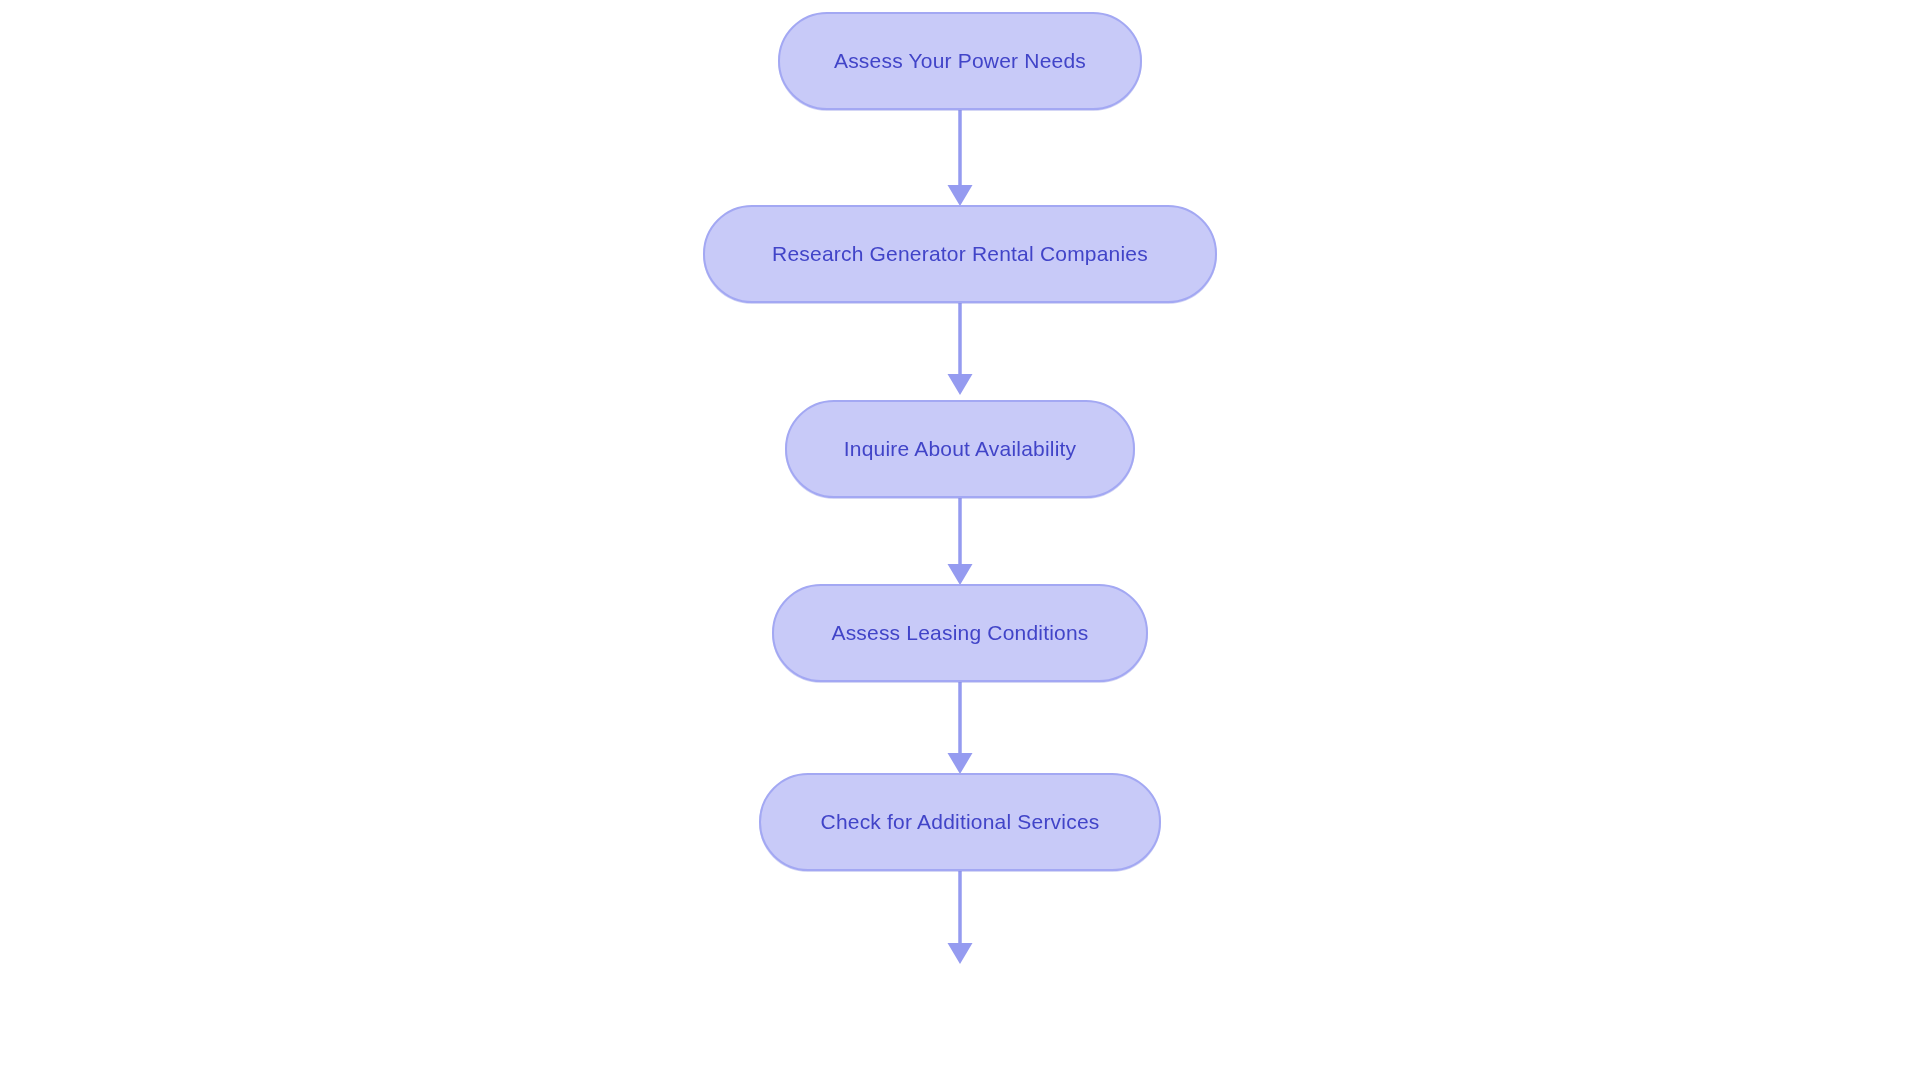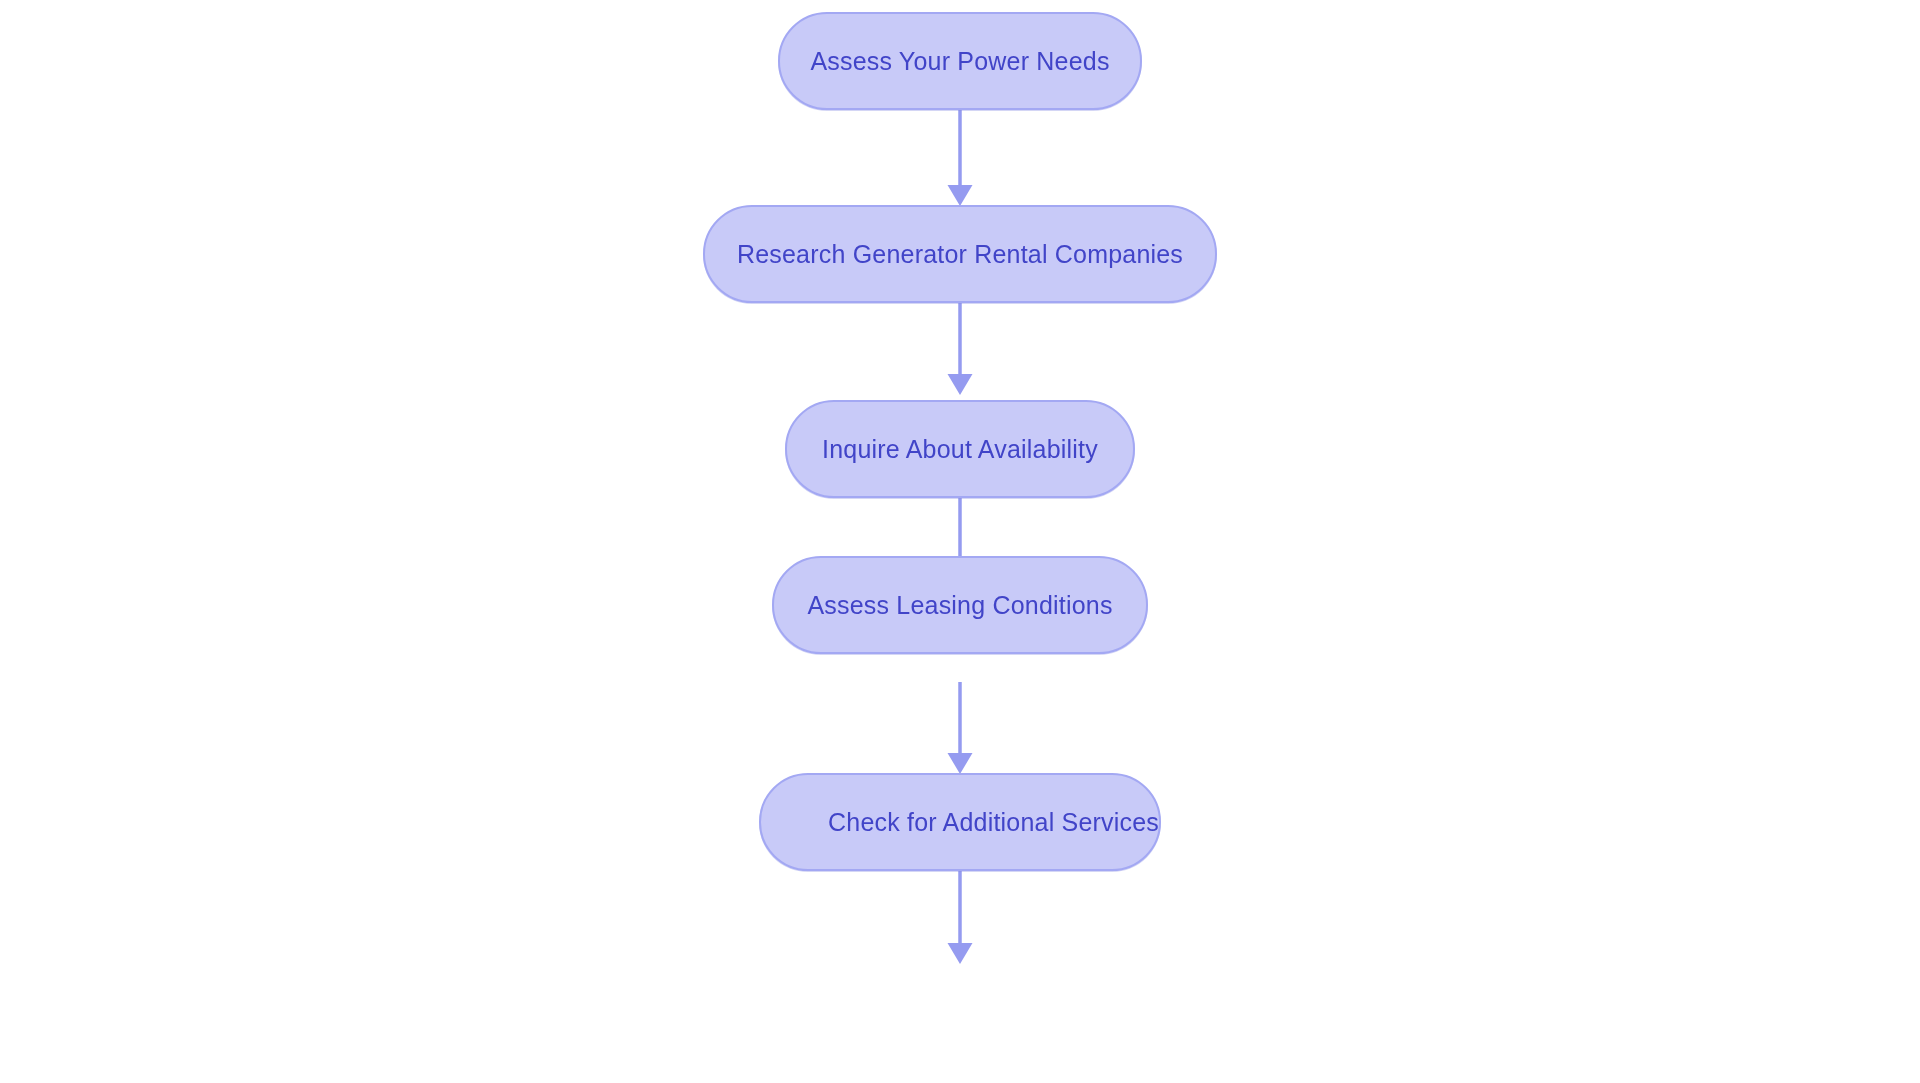--- a/index.html
+++ b/index.html
@@ -39,30 +39,30 @@
     background:var(--node-fill);
     border:2px solid var(--node-border);
     border-radius:49px;
     display:flex;
     align-items:center;
     justify-content:center;
     box-shadow:0 1px 0 rgba(131,138,227,0.35);
   }
   .node-label{
     color:var(--node-text);
-    font-size:25px;
+    font-size:21px;
     letter-spacing:0.2px;
     white-space:nowrap;
   }
   
   .n1{top:12px;left:778px;width:364px;}
   .n2{top:205px;left:703px;width:514px;justify-content:center;}
   .n3{top:400px;left:785px;width:350px;}
-  .n4{top:556px;left:772px;width:376px;}
-  .n5{top:773px;left:759px;width:402px;justify-content:flex-end;}
+  .n4{top:584px;left:772px;width:376px;}
+  .n5{top:773px;left:759px;width:402px;}
   .n6{top:963px;left:820px;width:280px;}
 </style>
 </head>
 <body>
 
 <div class="canvas">
 
   <svg class="connectors" viewBox="0 0 1920 1083" xmlns="http://www.w3.org/2000/svg">
     <g>
       <line x1="960" y1="109" x2="960" y2="186"></line>

